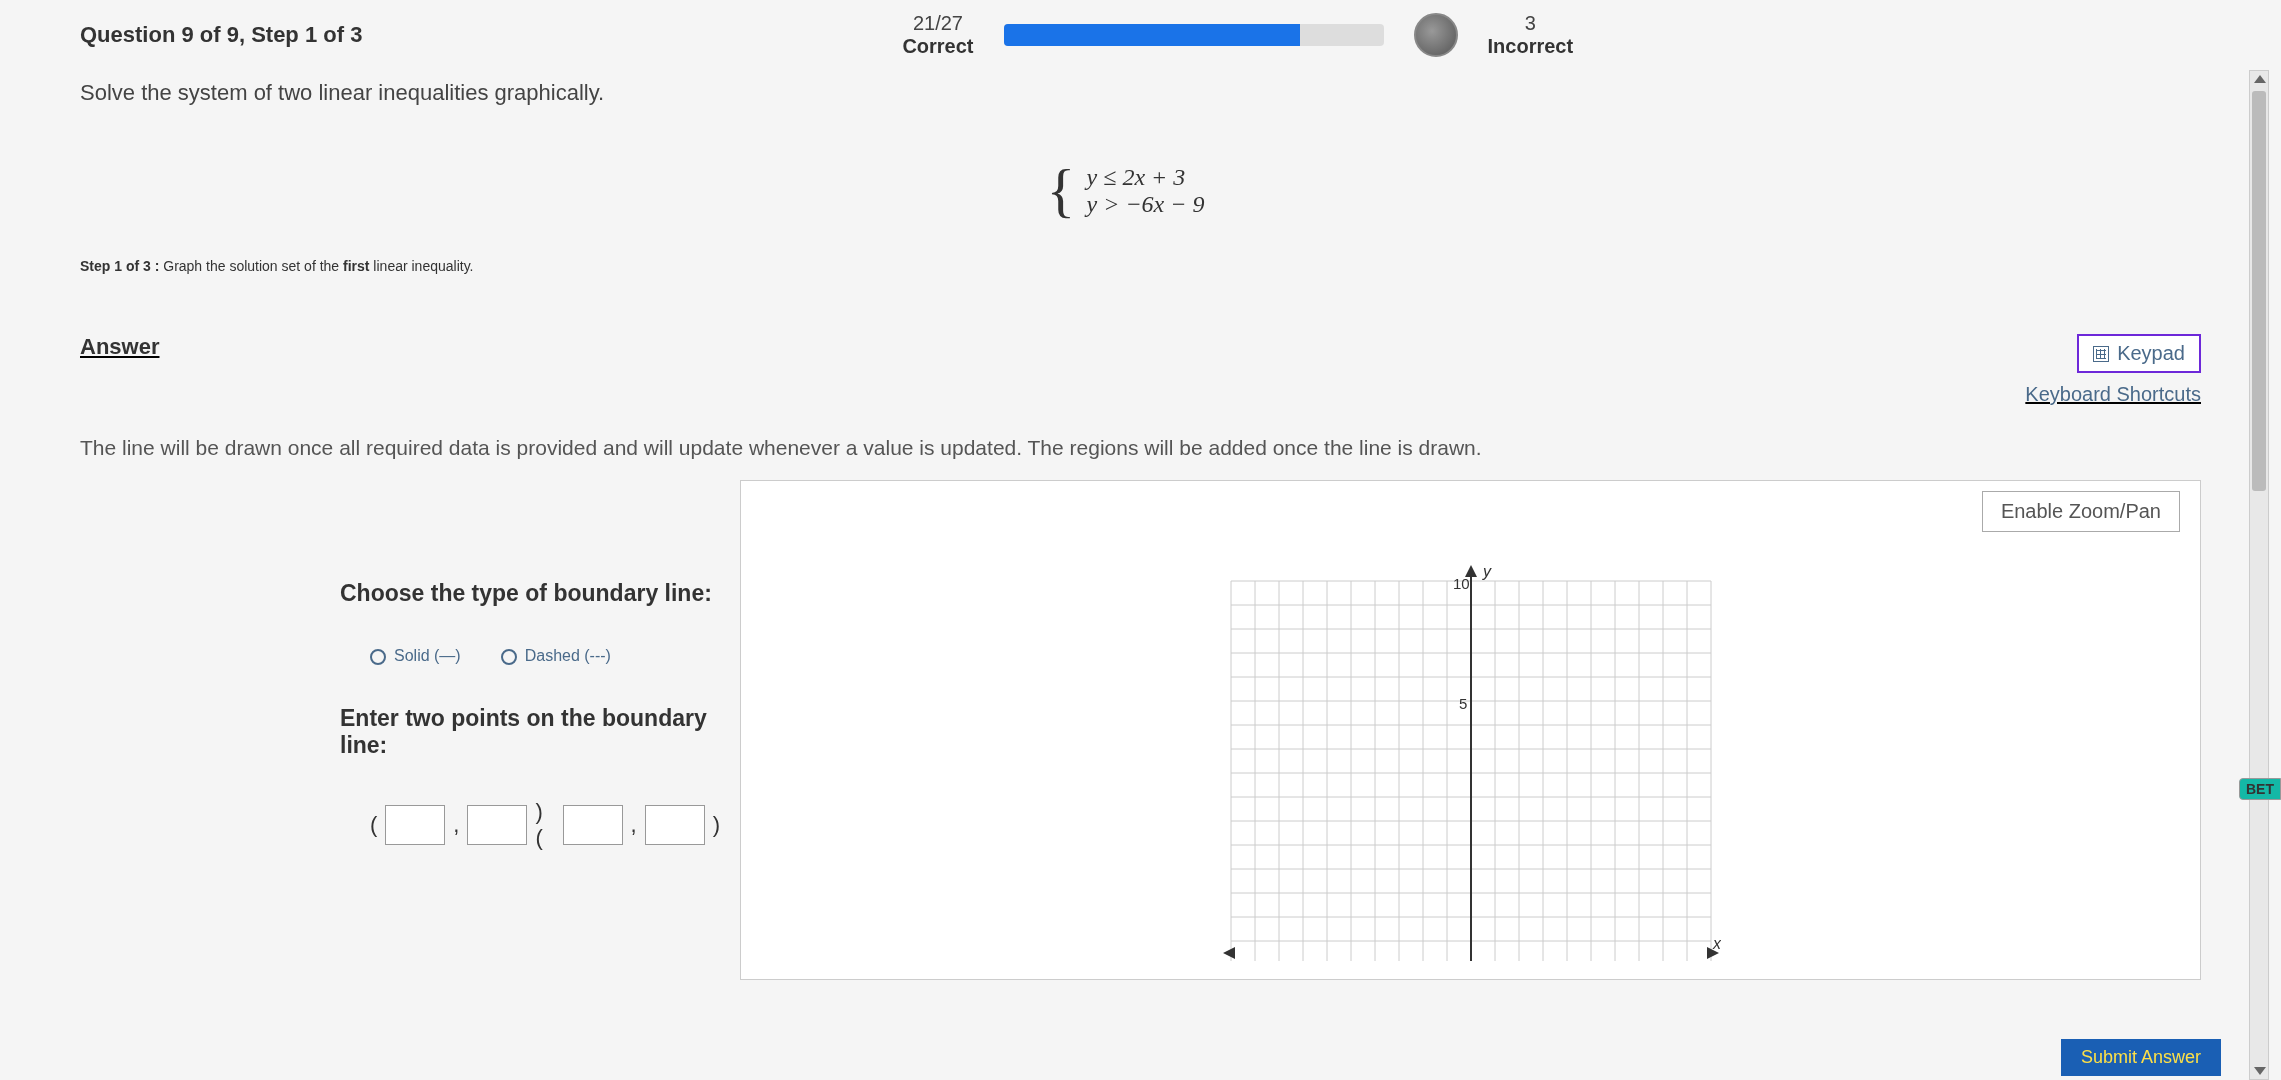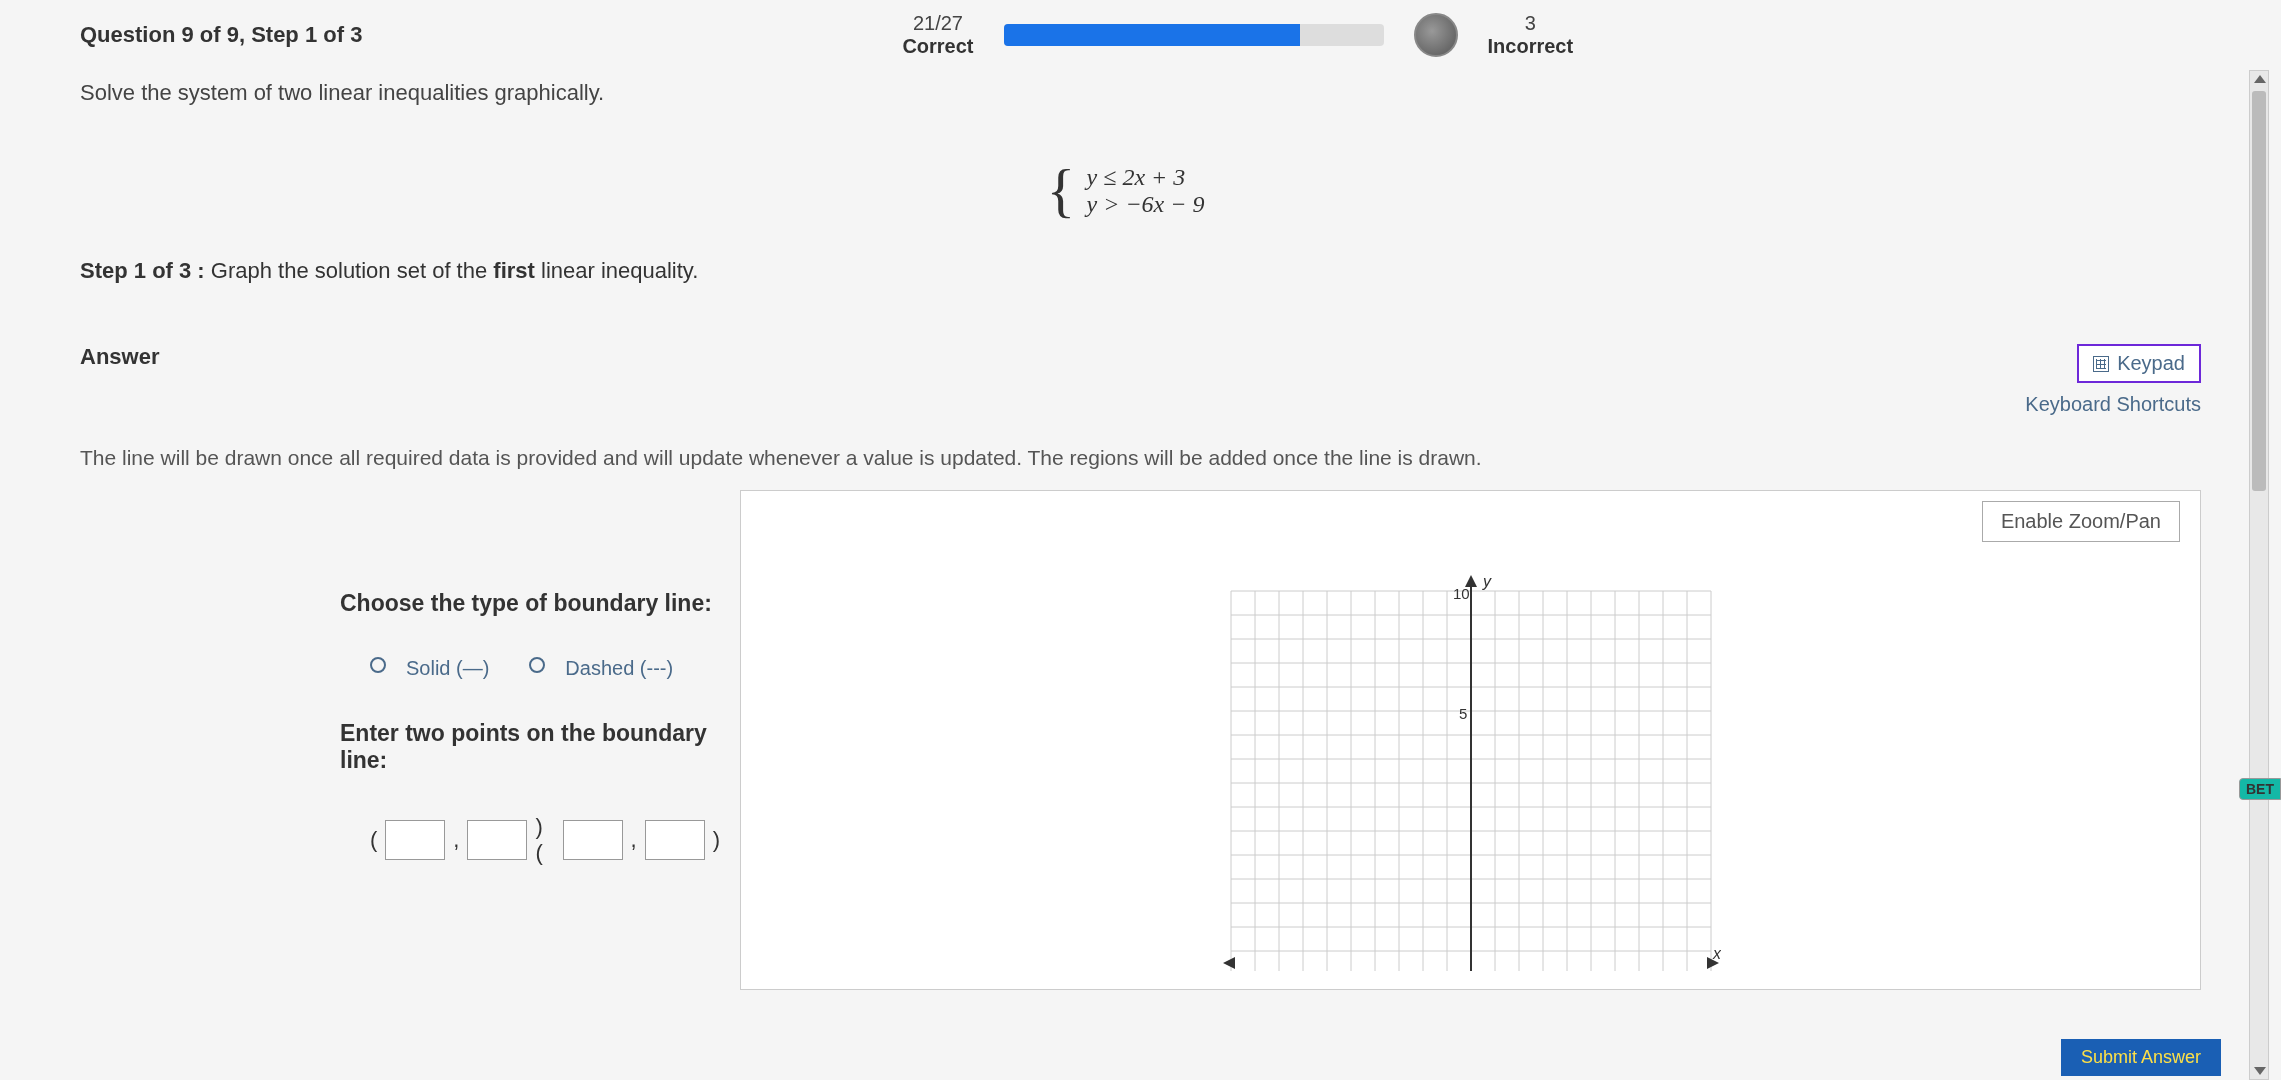--- a/index.html
+++ b/index.html
@@ -11,35 +11,35 @@
 .score-label { font-size: 20px; font-weight: bold; color: #333; }
 .progress-bar { width: 380px; height: 22px; background: #ddd; border-radius: 4px; margin-right: 30px; overflow: hidden; }
 .progress-fill { height: 100%; background: #1a73e8; }
 .avatar { width: 44px; height: 44px; border-radius: 50%; background: radial-gradient(circle at 40% 40%, #999, #555); border: 2px solid #888; margin-right: 30px; }
 .incorrect-block { display: flex; flex-direction: column; align-items: center; }
 .content { padding: 10px 80px; position: relative; }
 .prompt { font-size: 22px; color: #444; margin-bottom: 38px; }
 .equations { text-align: center; font-size: 24px; font-style: italic; font-family: 'Times New Roman', serif; color: #333; margin: 20px 0 40px 0; position: relative; display: inline-block; left: 50%; transform: translateX(-50%); }
 .brace { font-size: 60px; position: absolute; left: -30px; top: -8px; font-style: normal; }
 .eq-line { text-align: left; padding-left: 10px; }
-.step-text { font-size: 22px; color: #333; margin-bottom: 60px; }
+.step-text { font-size: 14px; color: #333; margin-bottom: 60px; }
 .step-text b { font-weight: bold; }
-.answer-row { display: flex; justify-content: space-between; align-items: flex-start; margin-bottom: 20px; }
+.answer-row { display: flex; justify-content: space-between; align-items: flex-start; margin-bottom: 20px; text-decoration: underline; }
 .answer-label { font-size: 22px; font-weight: bold; color: #333; }
 .tools { text-align: right; }
 .keypad-btn { display: inline-flex; align-items: center; gap: 8px; border: 2px solid #6d28d9; padding: 6px 14px; font-size: 20px; color: #4a6a8a; background: #fff; cursor: pointer; }
 .keypad-icon { width: 16px; height: 16px; border: 1px solid #4a6a8a; display: inline-block; position: relative; }
 .keypad-icon::before { content: ""; position: absolute; inset: 2px; background: repeating-linear-gradient(90deg,#4a6a8a 0 1px,transparent 1px 4px), repeating-linear-gradient(0deg,#4a6a8a 0 1px,transparent 1px 4px); }
 .shortcuts-link { font-size: 20px; color: #4a6a8a; margin-top: 10px; cursor: pointer; }
 .hint-text { font-size: 21px; color: #555; margin: 30px 0 20px 0; }
 .work-area { display: flex; position: relative; }
 .controls { flex: 0 0 640px; padding-top: 100px; padding-left: 260px; }
 .ctrl-heading { font-size: 23px; font-weight: bold; color: #333; margin-bottom: 40px; }
 .radio-row { display: flex; gap: 40px; margin-bottom: 40px; padding-left: 30px; }
-.radio-opt { display: flex; align-items: flex-start; gap: 20px; font-size: 20px; color: #4a6a8a; cursor: pointer; }
+.radio-opt { display: flex; align-items: flex-end; gap: 8px; font-size: 16px; color: #4a6a8a; cursor: pointer; }
 .radio-circle { width: 16px; height: 16px; border: 2px solid #4a6a8a; border-radius: 50%; display: inline-block; }
 .points-row { display: flex; align-items: center; gap: 8px; font-size: 22px; color: #333; padding-left: 30px; margin-top: 40px; }
 .coord-input { width: 60px; height: 40px; border: 1px solid #999; background: #fff; }
 .graph-panel { flex: 1; position: relative; border: 1px solid #ccc; background: #fff; margin-left: 20px; min-height: 500px; }
 .zoom-btn { position: absolute; top: 10px; right: 20px; border: 1px solid #aaa; background: #fff; padding: 8px 18px; font-size: 20px; color: #555; cursor: pointer; }
 .grid-svg { position: absolute; left: 50%; transform: translateX(-50%); top: 80px; }
 .scrollbar { position: absolute; right: 12px; top: 70px; bottom: 0; width: 20px; background: #e8e8e8; border: 1px solid #ccc; }
 .scroll-thumb { position: absolute; left: 2px; right: 2px; top: 20px; height: 400px; background: #bbb; border-radius: 3px; }
 .scroll-arrow-up, .scroll-arrow-down { position: absolute; left: 4px; width: 0; height: 0; border-left: 6px solid transparent; border-right: 6px solid transparent; }
 .scroll-arrow-up { top: 4px; border-bottom: 8px solid #666; }

